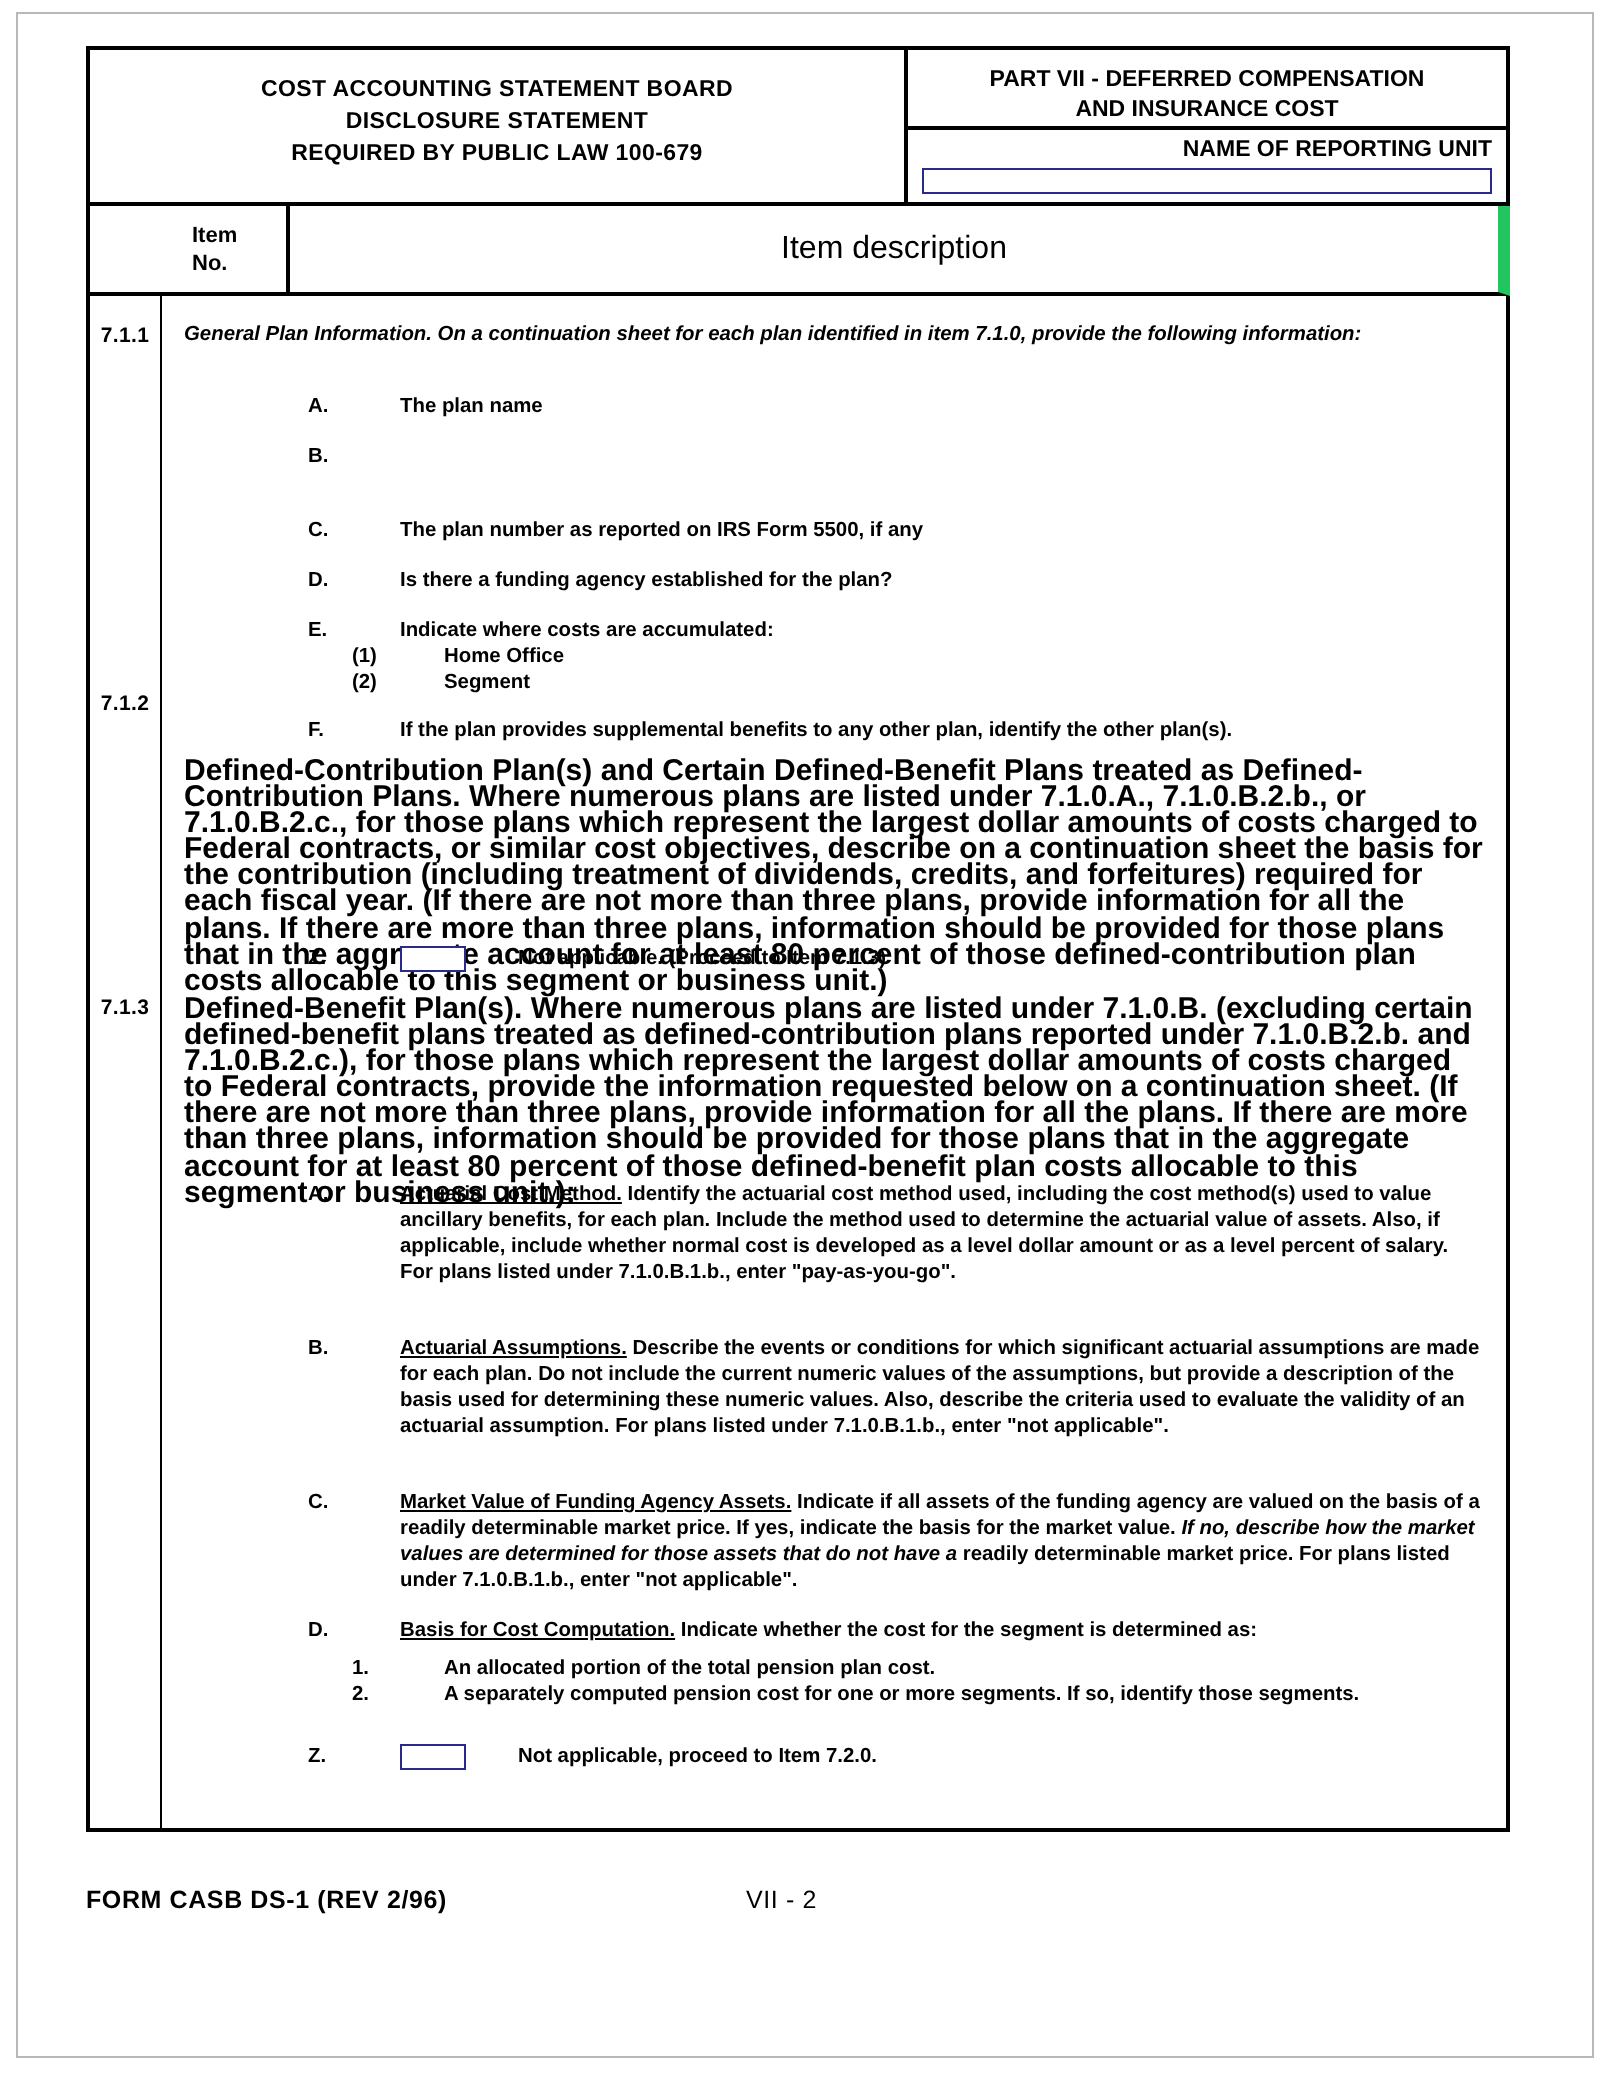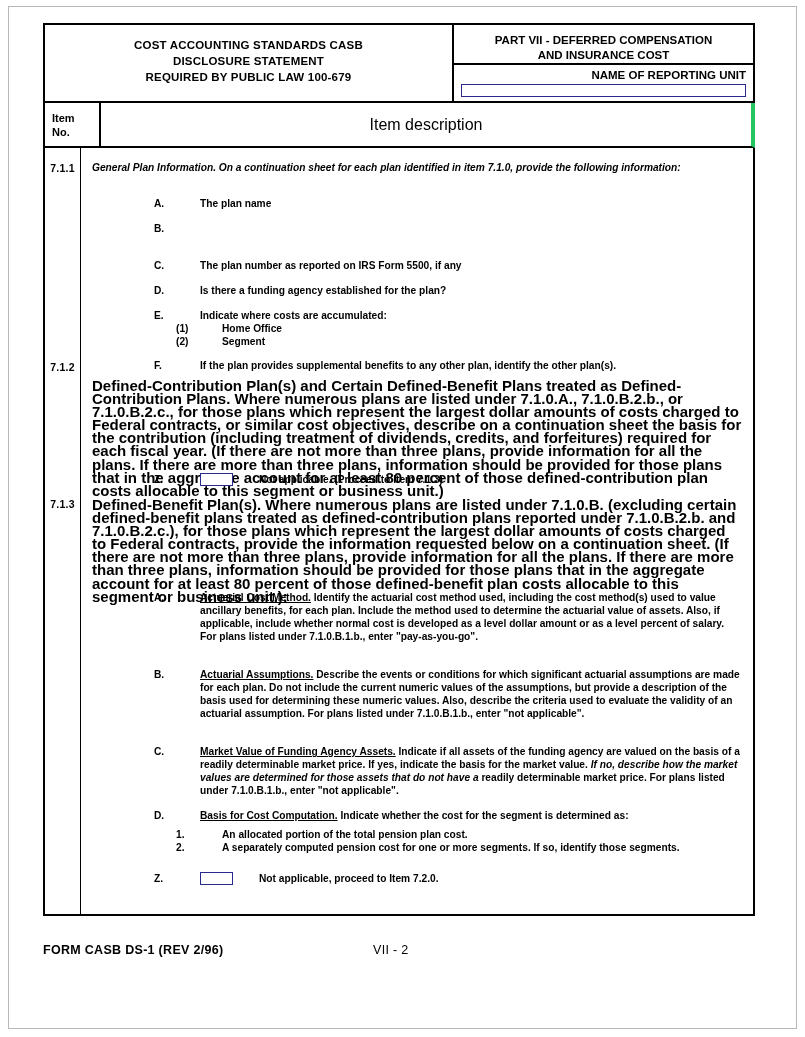--- a/index.html
+++ b/index.html
@@ -100,24 +100,25 @@
     height: 13px;
     border: 1px solid #2a2a8c;
     background: #ffffff;
     box-sizing: border-box;
   }
 
   
   .colhdr {
     display: flex;
     border-left: 2px solid #000;
-    border-right: 4px solid #22c55e;
+    border-right: 6px solid #22c55e;
     border-bottom: 2px solid #000;
     box-sizing: border-box;
     height: 45px;
+    padding-left: 44px;
   }
   .colhdr-no {
     width: 56px;
     box-sizing: border-box;
     border-right: 2px solid #000;
     display: flex;
     flex-direction: column;
     justify-content: center;
     padding-left: 7px;
   }
@@ -274,21 +275,21 @@
 </style>
 </head>
 <body>
 
 <div id="page">
 
   <div id="sheet">
 
     <div class="hdr">
       <div class="hdr-left">
-        <div>COST ACCOUNTING STANDARDS CASB</div>
+        <div>COST ACCOUNTING STATEMENT BOARD</div>
         <div>DISCLOSURE STATEMENT</div>
         <div>REQUIRED BY PUBLIC LAW 100-679</div>
       </div>
       <div class="hdr-right">
         <div class="hdr-part">
           <div>PART VII - DEFERRED COMPENSATION</div>
           <div>AND INSURANCE COST</div>
         </div>
         <div class="hdr-unit">
           <div class="hdr-unit-label">NAME OF REPORTING UNIT</div>
@@ -302,21 +303,21 @@
         <div>Item</div>
         <div>No.</div>
       </div>
       <div class="colhdr-desc">Item description</div>
     </div>
 
     <div class="body-wrap">
 
       <div class="body-no">
         <div class="itemno" style="top:14px;">7.1.1</div>
-        <div class="itemno" style="top:213px;">7.1.2</div>
+        <div class="itemno" style="top:198px;">7.1.2</div>
         <div class="itemno" style="top:350px;">7.1.3</div>
       </div>
 
       <div class="body-desc">
 
         <div class="blk" style="top:13px;">
           <p class="ti">General Plan Information.  On a continuation sheet for each plan identified in item 7.1.0, provide the following information:</p>
         </div>
 
         <div class="sub" style="top:49px;  left:73px; right:12px;">

